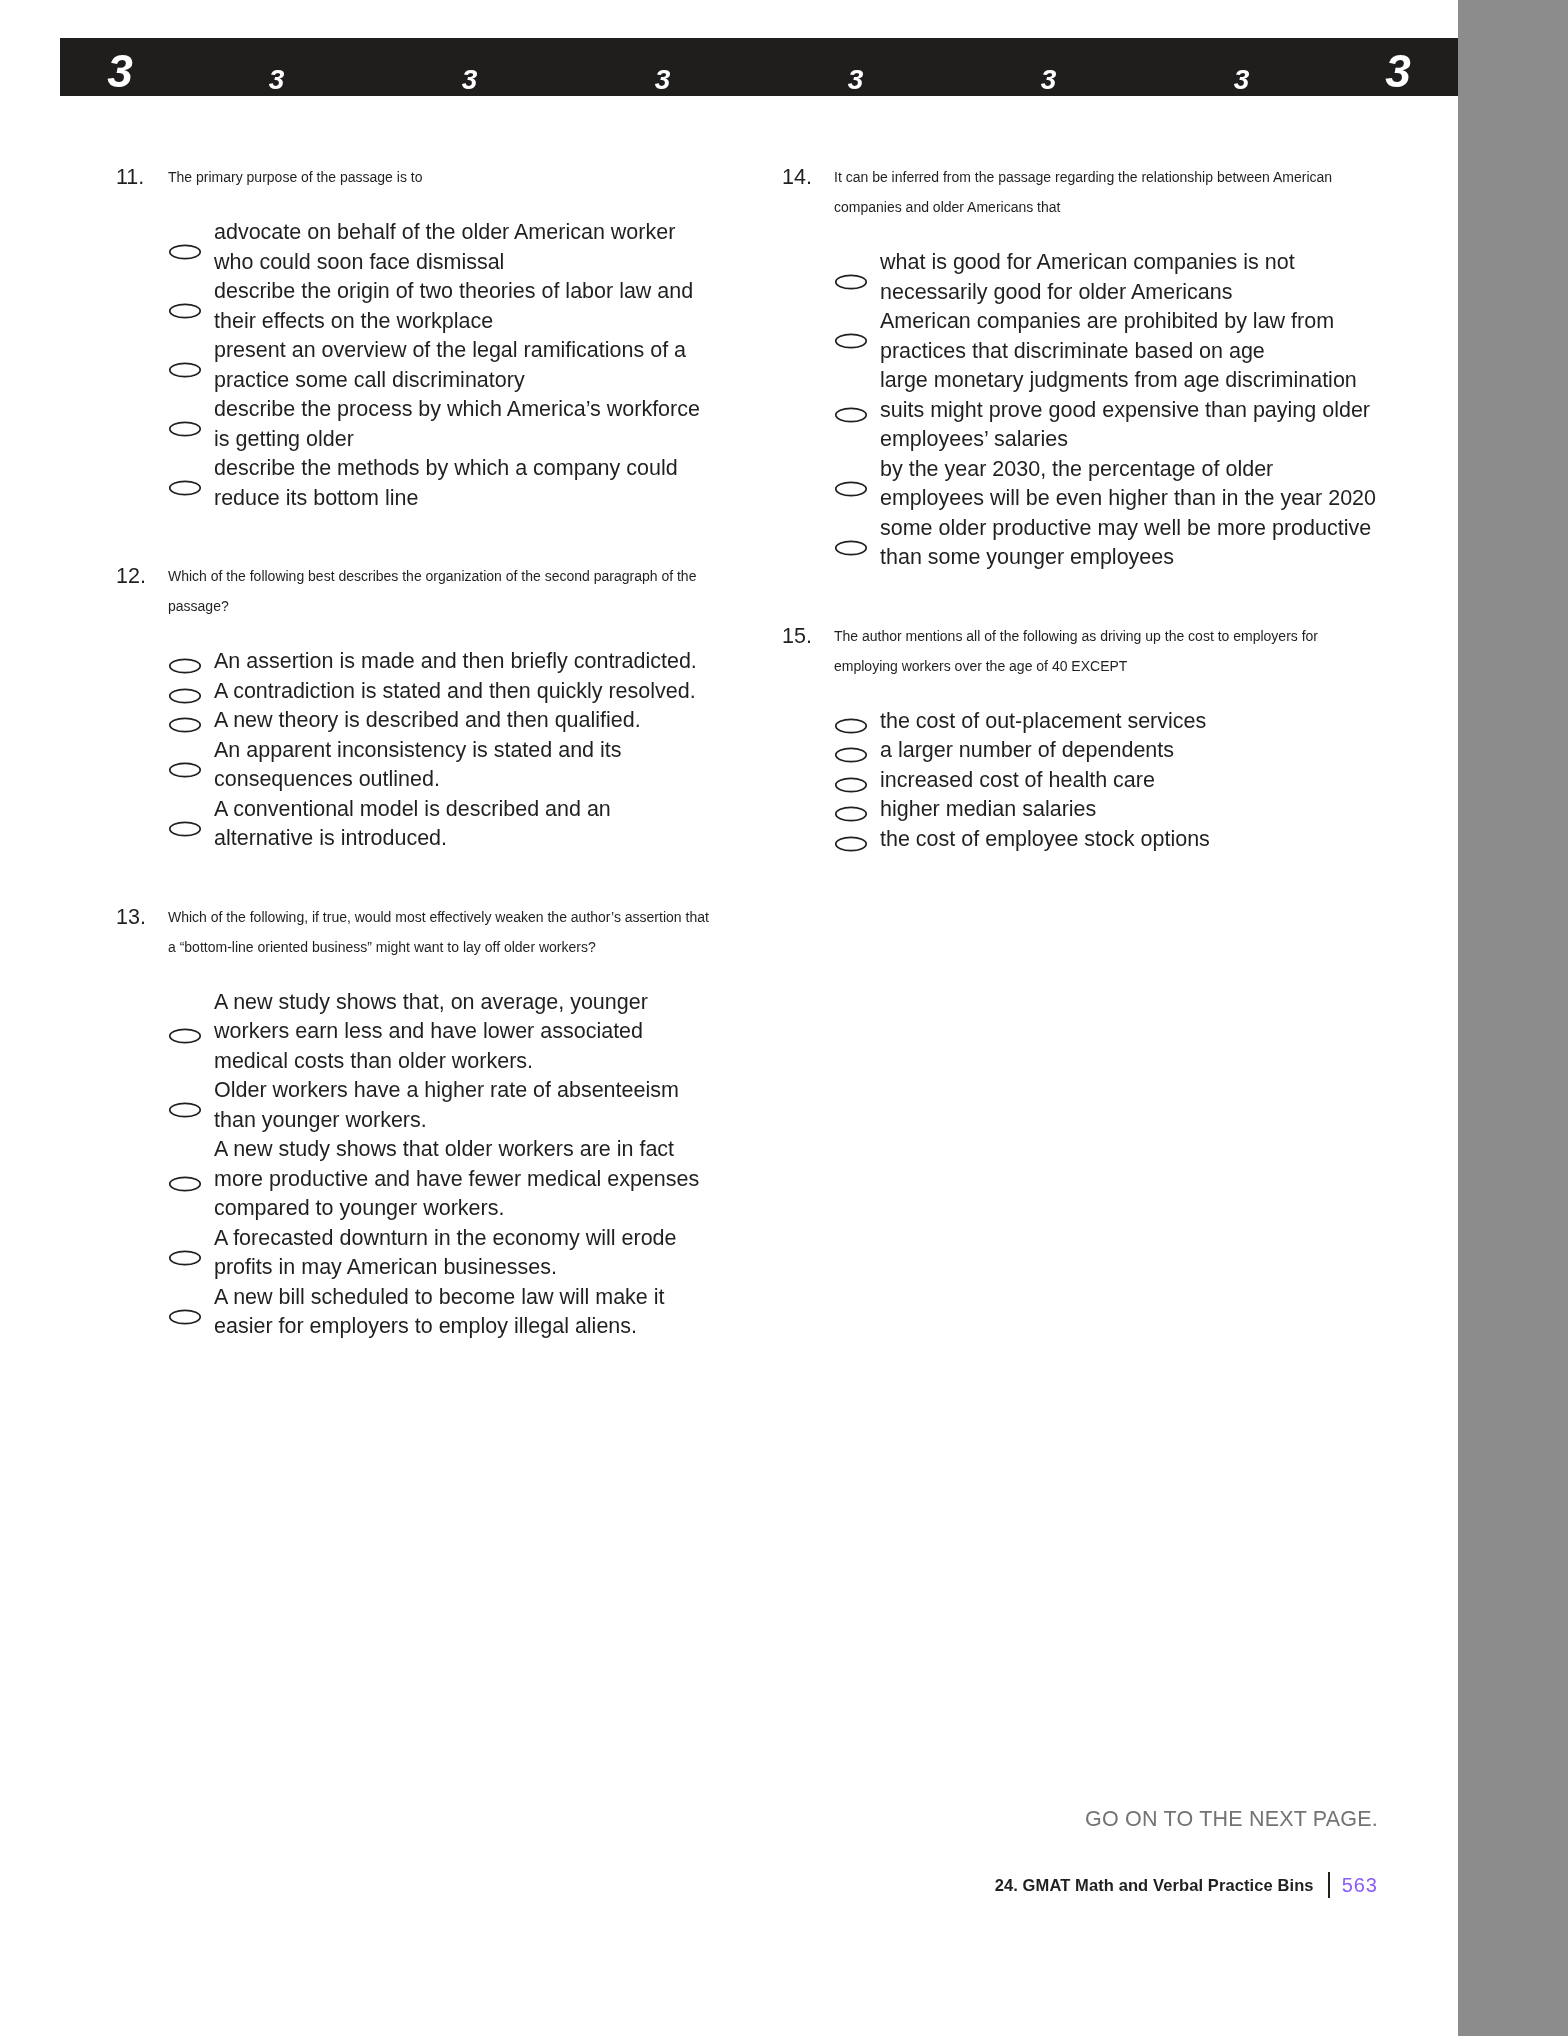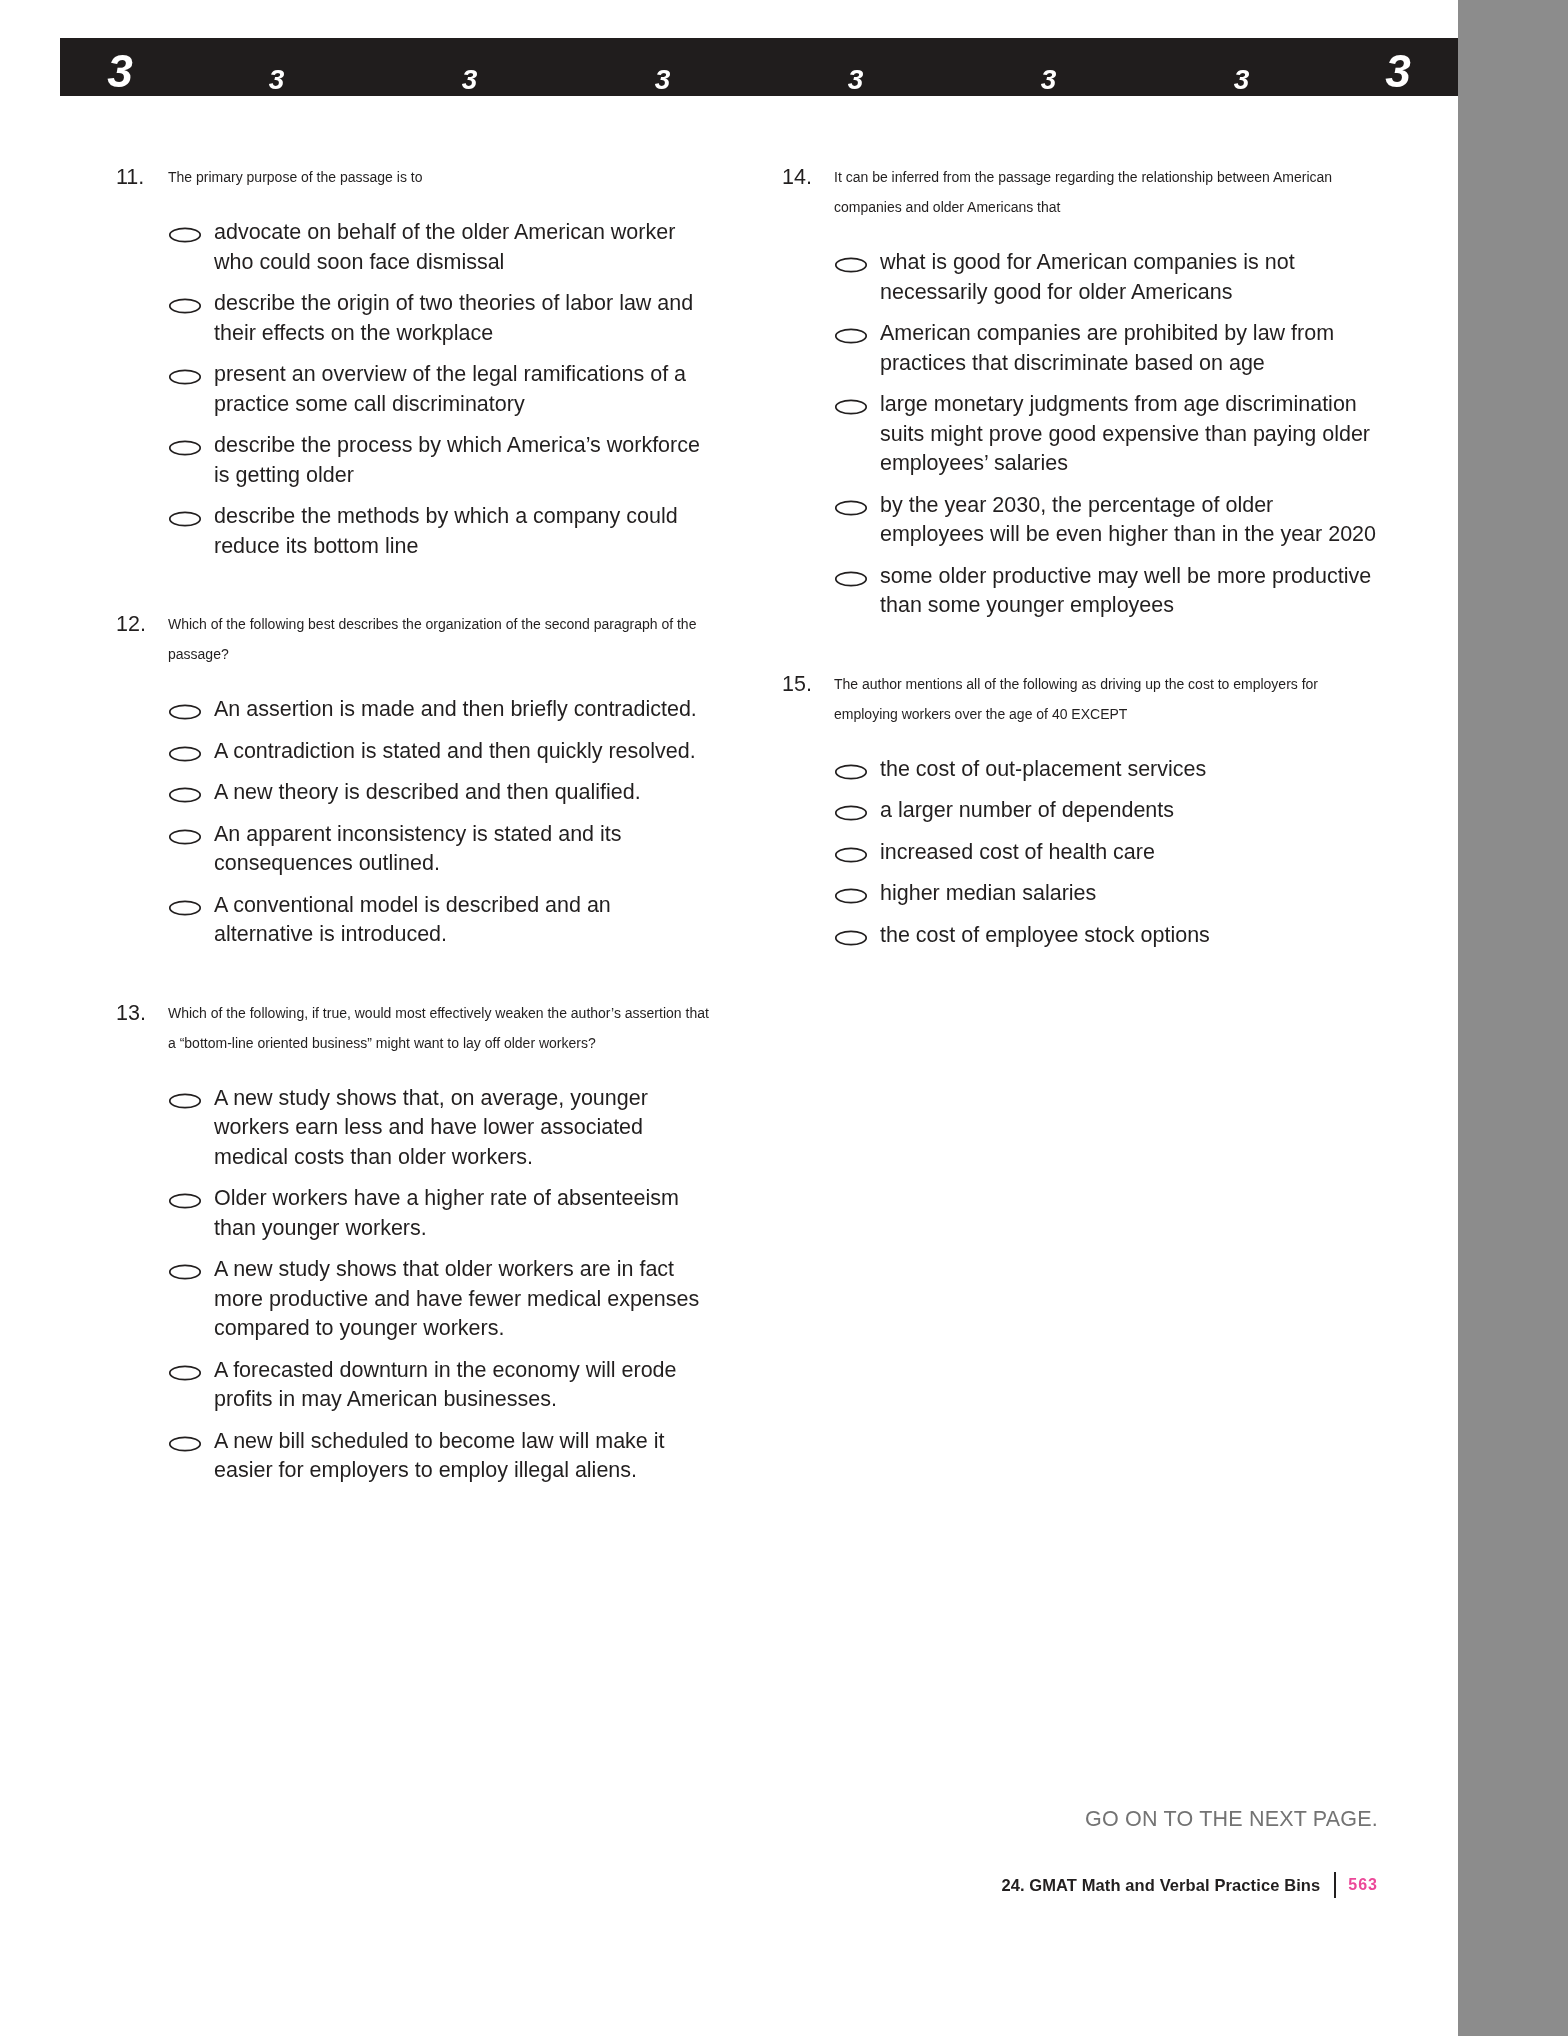--- a/index.html
+++ b/index.html
@@ -95,22 +95,21 @@
     color: #221f1f;
     line-height: 30px;
     flex: 1;
   }
   .options {
     margin-top: 26px;
     padding-left: 56px;
   }
   .option {
     display: flex;
-    align-items: flex-start;
-    margin-top: 12px;
+    align-items: center;
   }
   .bullet {
     flex: 0 0 46px;
     width: 46px;
     padding-top: 9px;
     box-sizing: border-box;
   }
   .bullet svg { display: block; }
   .opt-text {
     font-size: 21.5px;
@@ -146,23 +145,23 @@
     letter-spacing: 0.1px;
   }
   .footer-rule {
     display: inline-block;
     width: 2px;
     height: 26px;
     background: #221f1f;
     margin: 0 12px 0 14px;
   }
   .footer-page {
-    font-size: 16px;
-    font-weight: bold;
-    color: #ec4899;
+    font-size: 20px;
+    font-weight: normal;
+    color: #8b5cf6;
     letter-spacing: 1px;
   }
 </style>
 </head>
 <body>
 
 <div class="page">
 
   <div class="right-strip"></div>
 

